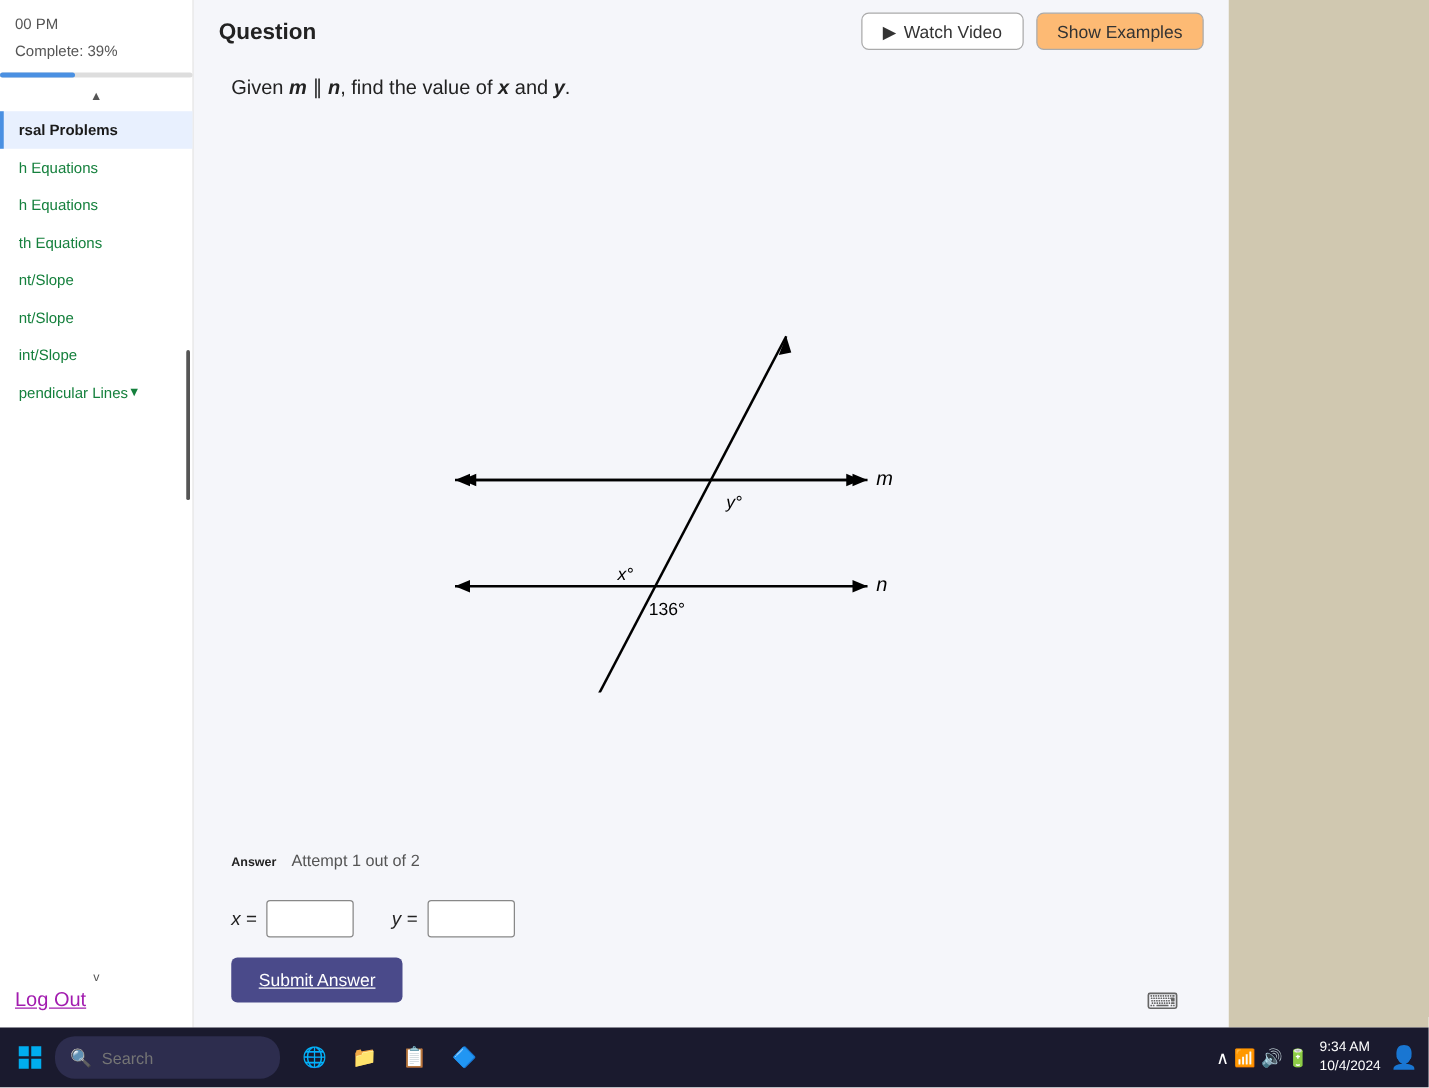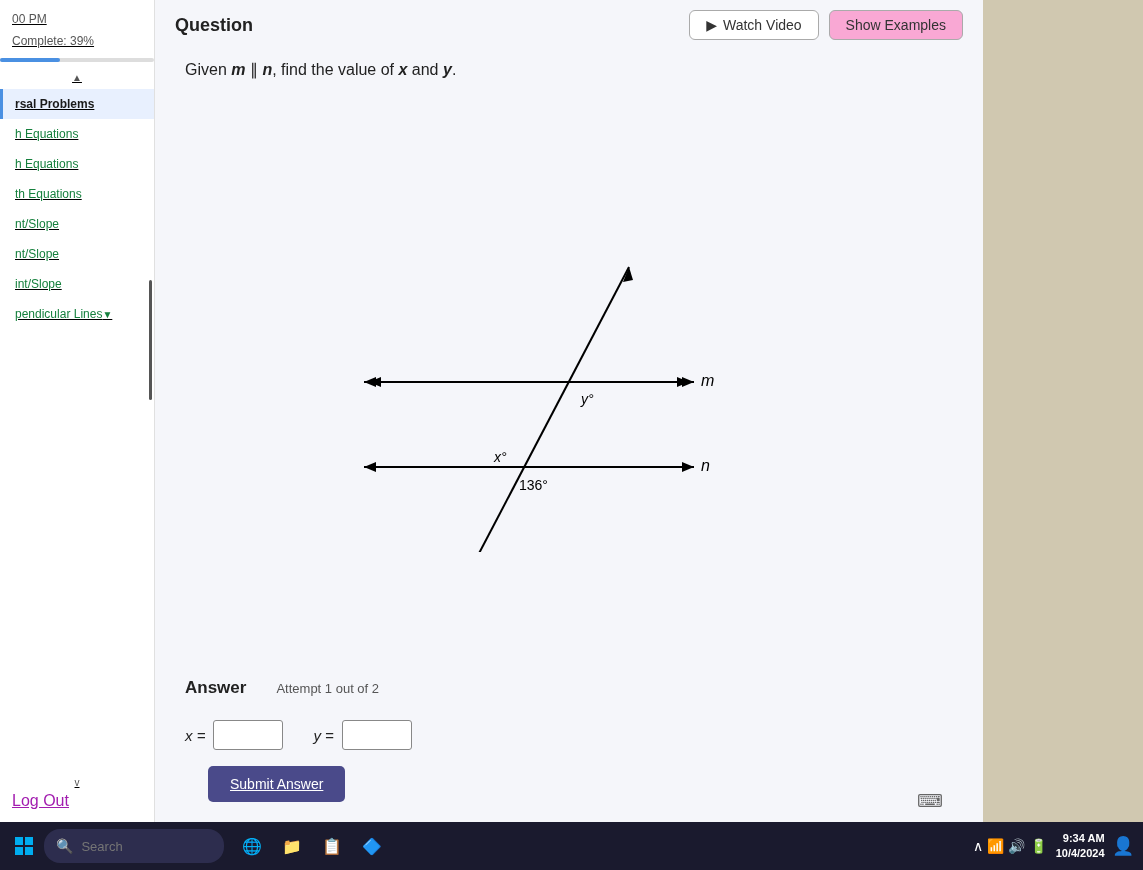--- a/index.html
+++ b/index.html
@@ -71,23 +71,21 @@
     }
     .taskbar-right {
       margin-left: auto;
       display: flex;
       align-items: center;
       gap: 8px;
       color: white;
       font-size: 11px;
     }
     .taskbar-time {
-      text-align: right;
       line-height: 1.4;
-      font-weight: bold;
     }
     .taskbar-sys-icons {
       display: flex;
       align-items: center;
       gap: 4px;
       color: white;
       font-size: 14px;
     }
 
     
@@ -209,21 +207,21 @@
       border-radius: 6px;
       background: white;
       padding: 6px 16px;
       font-size: 14px;
       color: #333;
       cursor: pointer;
     }
     .btn-examples {
       border: 1.5px solid #aaa;
       border-radius: 6px;
-      background: #f9a8d4;
+      background: #fdba74;
       padding: 6px 16px;
       font-size: 14px;
       color: #333;
       cursor: pointer;
     }
 
     
     .question-area {
       padding: 10px 30px 0 30px;
     }
@@ -245,30 +243,29 @@
       justify-content: center;
       padding: 0 30px;
       position: relative;
     }
 
     
     .answer-area {
       padding: 10px 30px 20px 30px;
     }
     .answer-label {
-      font-size: 17px;
+      font-size: 10px;
       font-weight: bold;
       color: #222;
       margin-bottom: 4px;
     }
     .answer-attempt {
       font-size: 13px;
       color: #555;
       margin-bottom: 12px;
-      margin-left: 18px;
     }
     .answer-inputs {
       display: flex;
       align-items: center;
       gap: 30px;
       margin-bottom: 16px;
     }
     .answer-input-group {
       display: flex;
       align-items: center;
@@ -290,21 +287,20 @@
     }
     .btn-submit {
       background: #4a4a8a;
       color: white;
       border: none;
       border-radius: 5px;
       padding: 10px 22px;
       font-size: 14px;
       cursor: pointer;
       text-decoration: underline;
-      margin-left: 23px;
     }
 
     
     .keyboard-icon {
       position: absolute;
       right: 40px;
       bottom: 10px;
       font-size: 18px;
       color: #666;
     }
@@ -312,21 +308,20 @@
     
     .right-panel {
       width: 160px;
       background: #d0c8b0;
       flex-shrink: 0;
       position: relative;
     }
 
     .sidebar-relative {
       position: relative;
-      text-decoration: underline;
     }
   </style>
 </head>
 <body>
 
 <div class="browser-window">
 
   <div class="sidebar sidebar-relative">
     <div class="sidebar-time">00 PM</div>
     <div class="sidebar-complete">Complete: 39%</div>

